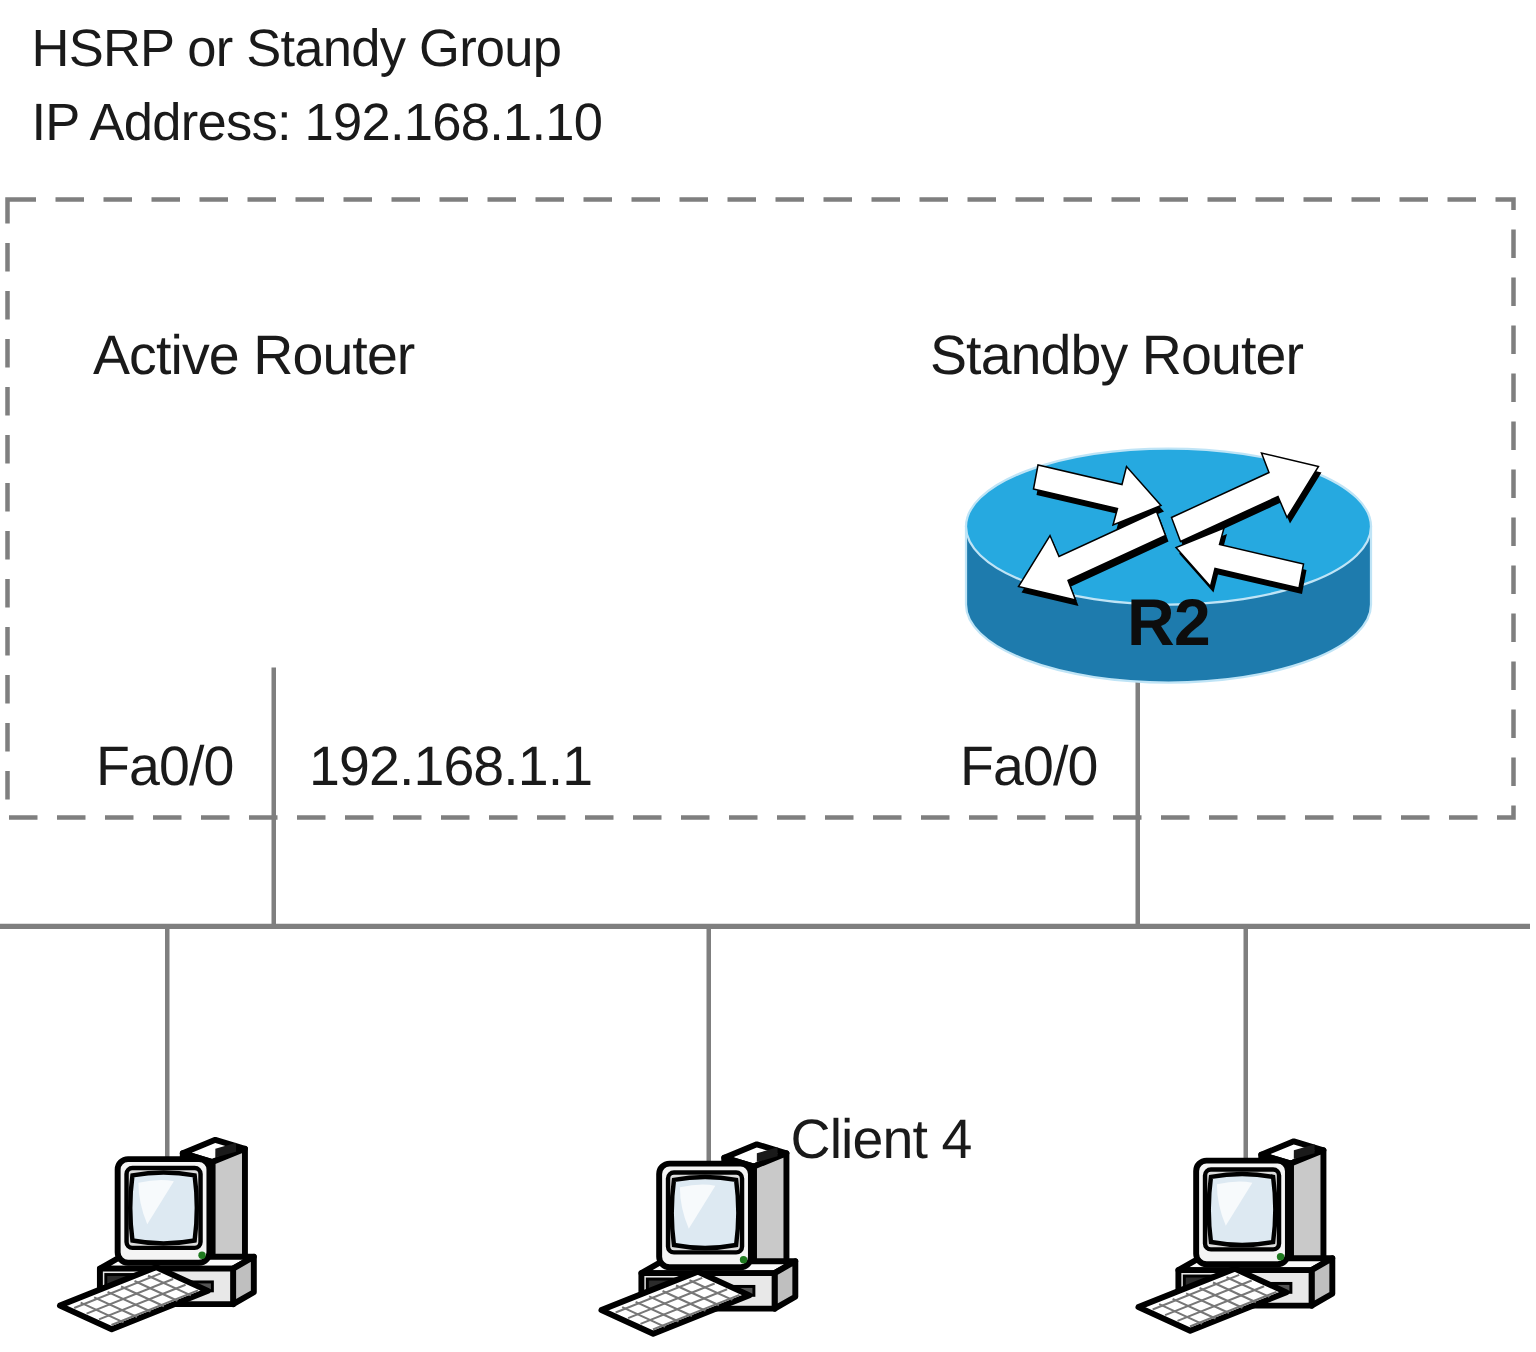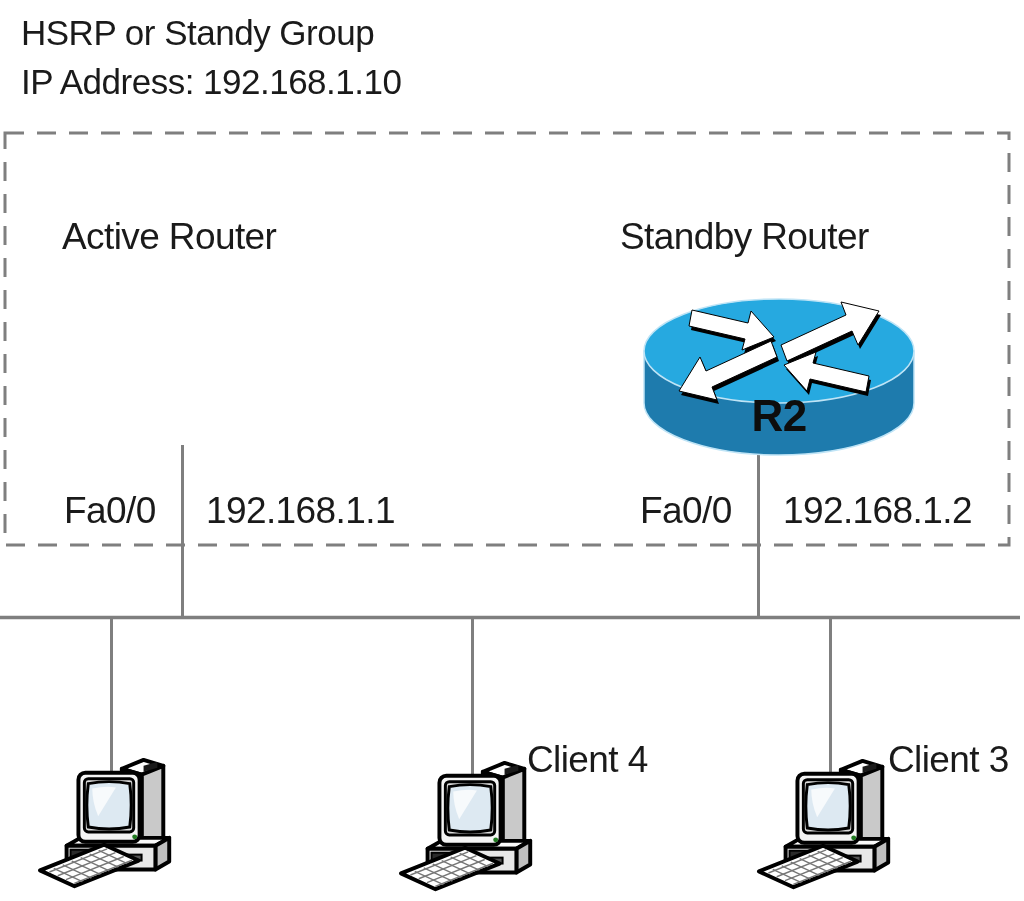--- a/index.html
+++ b/index.html
@@ -62,24 +62,22 @@
         <polygon points="90,25 34,12 37,1 5,14 28,40 31,28 87,41"></polygon>
         <polygon points="-90,-25 -34,-12 -37,-1 -5,-14 -28,-40 -31,-28 -87,-41"></polygon>
       </g>
     </svg>
     <span class="rname">R2</span>
   </div>
 
   <div class="abs lbl if-row" style="left:64px;">Fa0/0</div>
   <div class="abs lbl if-row" style="left:206px;">192.168.1.1</div>
   <div class="abs lbl if-row" style="left:640px;">Fa0/0</div>
-  <div class="abs lbl if-row" style="left:783px;">192.168.1.2</div>
 
   <div class="abs lbl client-lbl" style="left:527px;">Client 4</div>
-  <div class="abs lbl client-lbl" style="left:888px;">Client 3</div>
 
   <div class="abs client-icon" style="left:36px;top:753px;">
     <svg width="150" height="148" viewBox="0 0 150 150">
       <g stroke="#000" stroke-width="4" stroke-linejoin="round">
         <polygon points="86,16 108,7 128,13 106,22" fill="#ffffff"></polygon>
         <polygon points="106,22 128,13 128,88 106,97" fill="#c9c9c9"></polygon>
         <polygon points="86,16 106,22 106,97 86,90" fill="#ededed"></polygon>
       </g>
       <polygon points="108,13 122,9 122,15 108,19" fill="#1a1a1a"></polygon>
       <g stroke="#000" stroke-width="4" stroke-linejoin="round">

